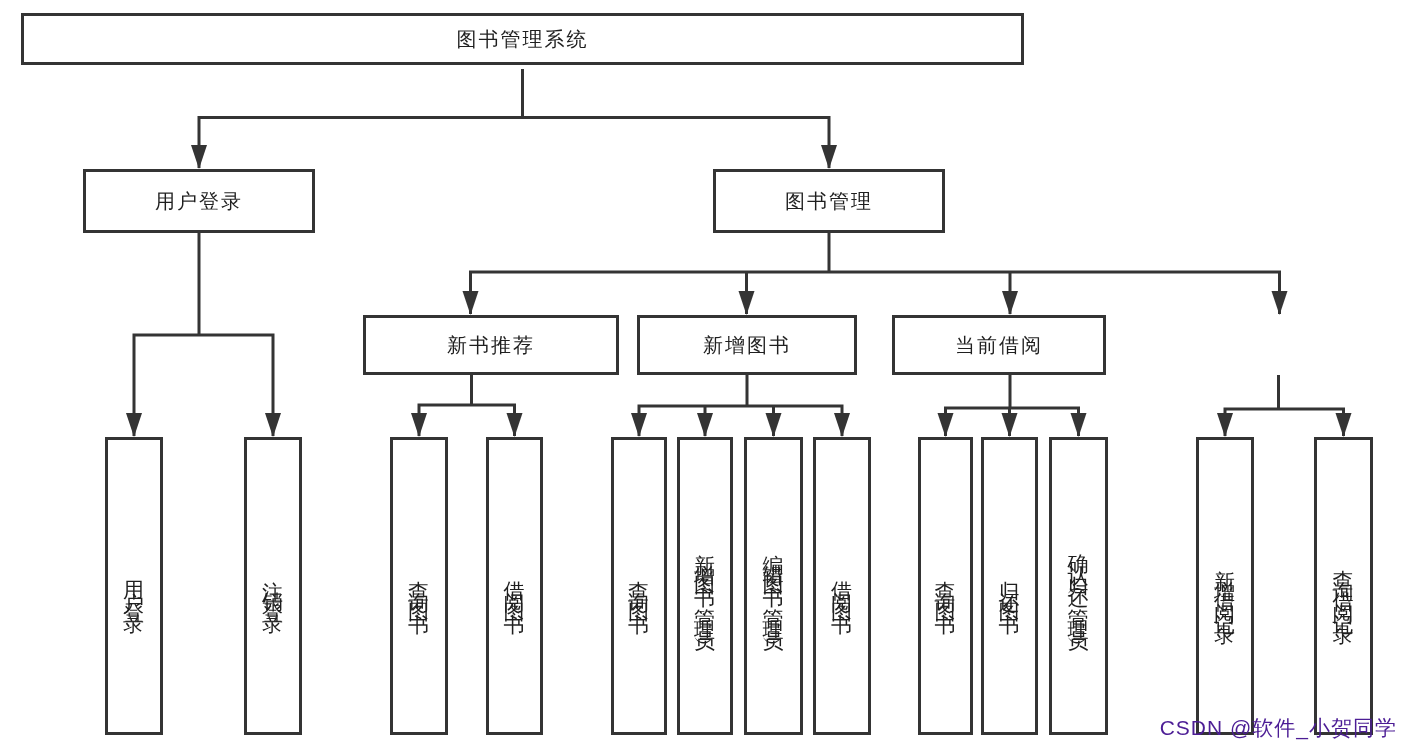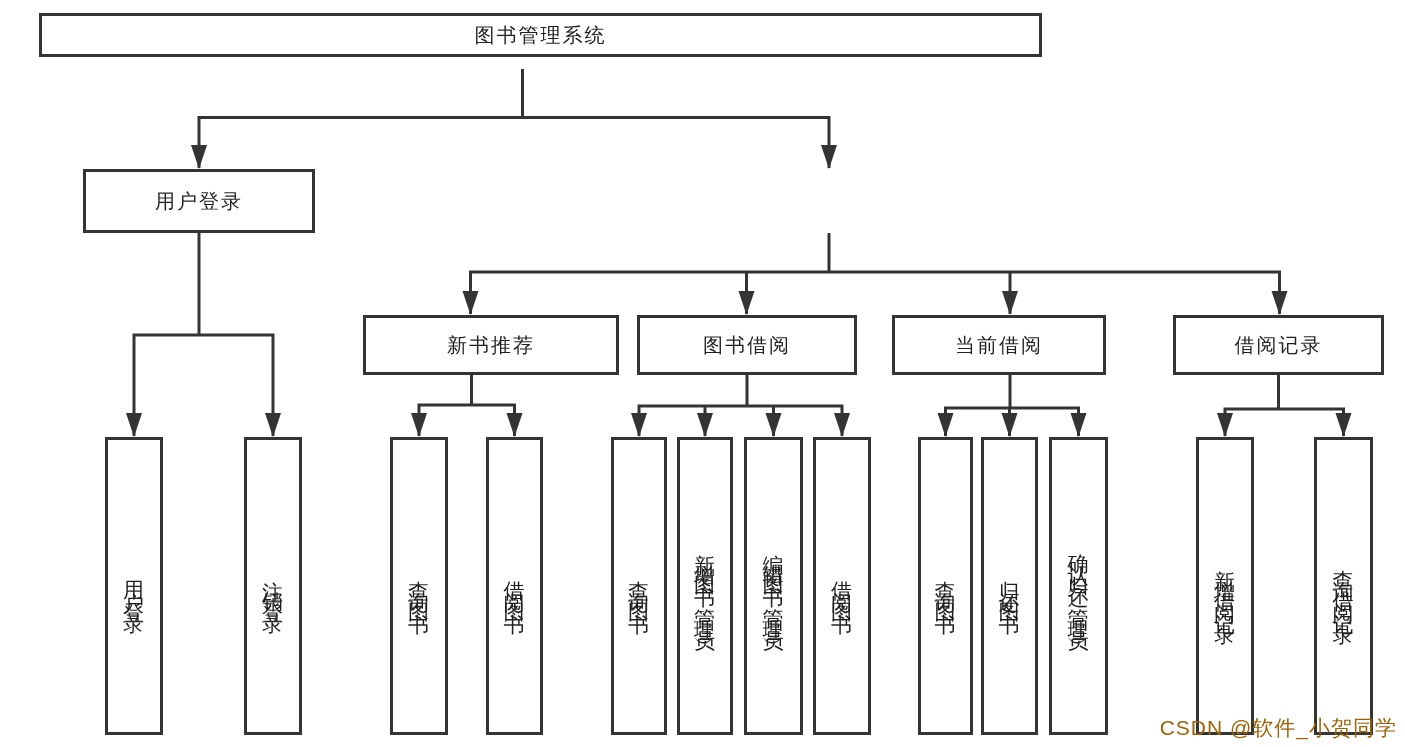--- a/index.html
+++ b/index.html
@@ -31,21 +31,21 @@
     font-size:21px;
     letter-spacing:11px;
     line-height:1;
     white-space:nowrap;
   }
   #watermark{
     position:absolute;
     right:8px;bottom:5px;
     font-size:21px;
     letter-spacing:1px;
-    color:#a16207;
+    color:#4c1d95;
     z-index:3;
     white-space:nowrap;
   }
 </style>
 </head>
 <body>
 
 <div id="canvas">
 
   <svg id="wires" width="1405" height="747" viewBox="0 0 1405 747">
@@ -81,39 +81,39 @@
       <polygon points="765.5,413 781.5,413 773.5,437"></polygon>
       <polygon points="834,413 850,413 842,437"></polygon>
       <polygon points="937.5,413 953.5,413 945.5,437"></polygon>
       <polygon points="1001.5,413 1017.5,413 1009.5,437"></polygon>
       <polygon points="1070.5,413 1086.5,413 1078.5,437"></polygon>
       <polygon points="1217,413 1233,413 1225,437"></polygon>
       <polygon points="1335.5,413 1351.5,413 1343.5,437"></polygon>
     </g>
   </svg>
 
-  <div class="node h" style="left:39px;top:13px;width:1003px;height:44px">
+  <div class="node h" style="left:21px;top:13px;width:1003px;height:52px">
     <span>图书管理系统</span>
   </div>
 
   <div class="node h" style="left:83px;top:169px;width:232px;height:64px">
     <span>用户登录</span>
   </div>
+  <div class="node h" style="left:713px;top:169px;width:232px;height:64px">
+    <span>图书管理</span>
+  </div>
 
   <div class="node h" style="left:363px;top:315px;width:256px;height:60px">
     <span>新书推荐</span>
   </div>
   <div class="node h" style="left:637px;top:315px;width:220px;height:60px">
-    <span>图书借阅</span>
+    <span>新增图书</span>
   </div>
   <div class="node h" style="left:892px;top:315px;width:214px;height:60px">
     <span>当前借阅</span>
-  </div>
-  <div class="node h" style="left:1173px;top:315px;width:211px;height:60px">
-    <span>借阅记录</span>
   </div>
 
   <div class="node v" style="left:105px;top:437px;width:58px;height:298px">
     <span>用户登录</span>
   </div>
   <div class="node v" style="left:244px;top:437px;width:58px;height:298px">
     <span>注销登录</span>
   </div>
 
   <div class="node v" style="left:390px;top:437px;width:58px;height:298px">

